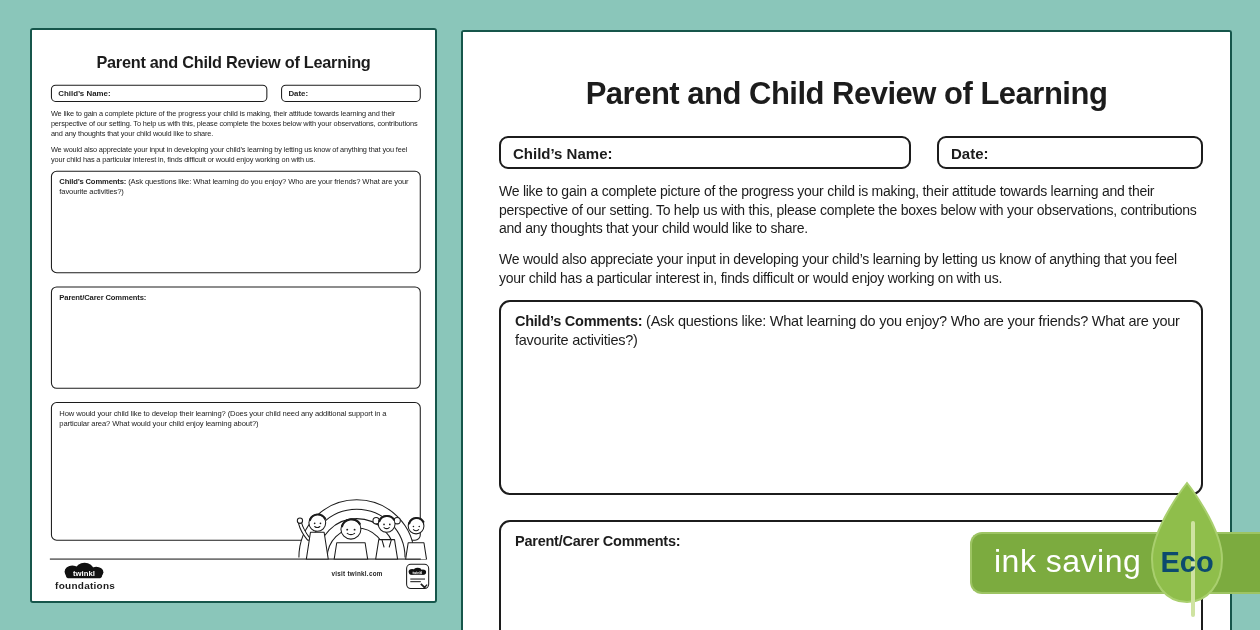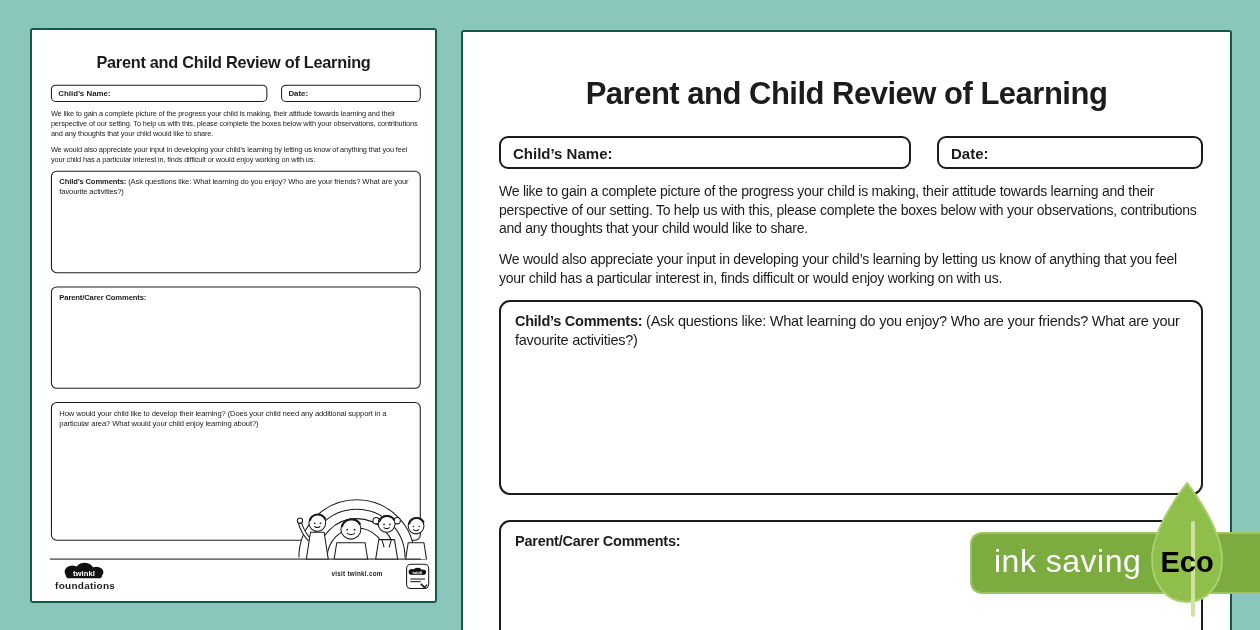--- a/index.html
+++ b/index.html
@@ -49,21 +49,21 @@
   .quality-badge{position:absolute;left:712px;top:1016px;width:44px;height:48px;border:2px solid var(--ink);border-radius:9px;background:#fff;}
   .quality-badge svg{display:block;width:40px;height:20px;margin:3px auto 0;}
   .badge-line{height:2px;background:var(--ink);margin:3px 6px 0;}
   .badge-check{position:absolute;right:2px;bottom:2px;width:12px;height:8px;border-left:0;border-bottom:3px solid var(--ink);border-right:3px solid var(--ink);transform:skewX(-10deg) rotate(38deg);}
 
   
   .eco-bar{position:absolute;left:970px;top:532px;width:290px;height:62px;background:var(--bar);
     border:2px solid var(--barEdge);border-right:none;border-radius:12px 0 0 12px;z-index:5;text-align:center;}
   .eco-bar-label{position:absolute;left:22px;top:50%;transform:translateY(-53%);font-size:32px;color:#fff;letter-spacing:0.5px;}
   .eco-leaf{position:absolute;left:1145px;top:481px;width:84px;height:138px;z-index:6;}
-  .eco-text{position:absolute;left:1147px;top:546px;width:80px;text-align:center;font-size:29px;font-weight:bold;color:#000000;z-index:7;}
+  .eco-text{position:absolute;left:1147px;top:546px;width:80px;text-align:center;font-size:29px;font-weight:bold;color:#0c4a6e;z-index:7;}
 </style>
 </head>
 <body>
 
 <div class="canvas">
 
   <div class="page small">
     <div class="sheet">
       <h1 class="sheet-title">Parent and Child Review of Learning</h1>
 

